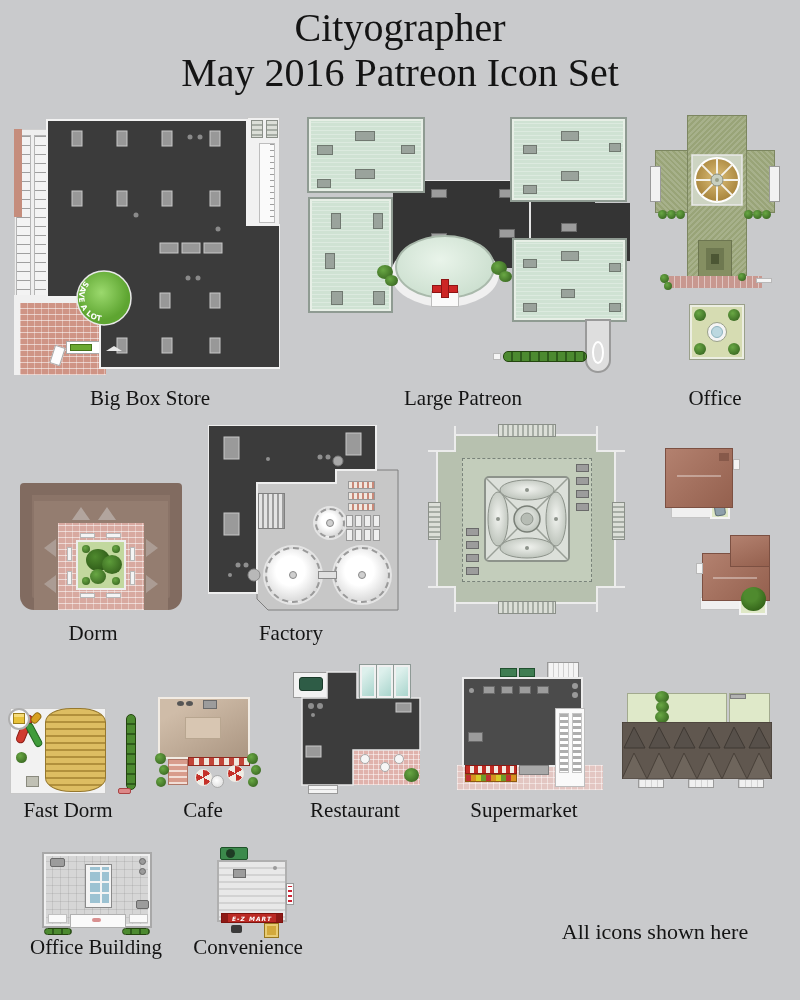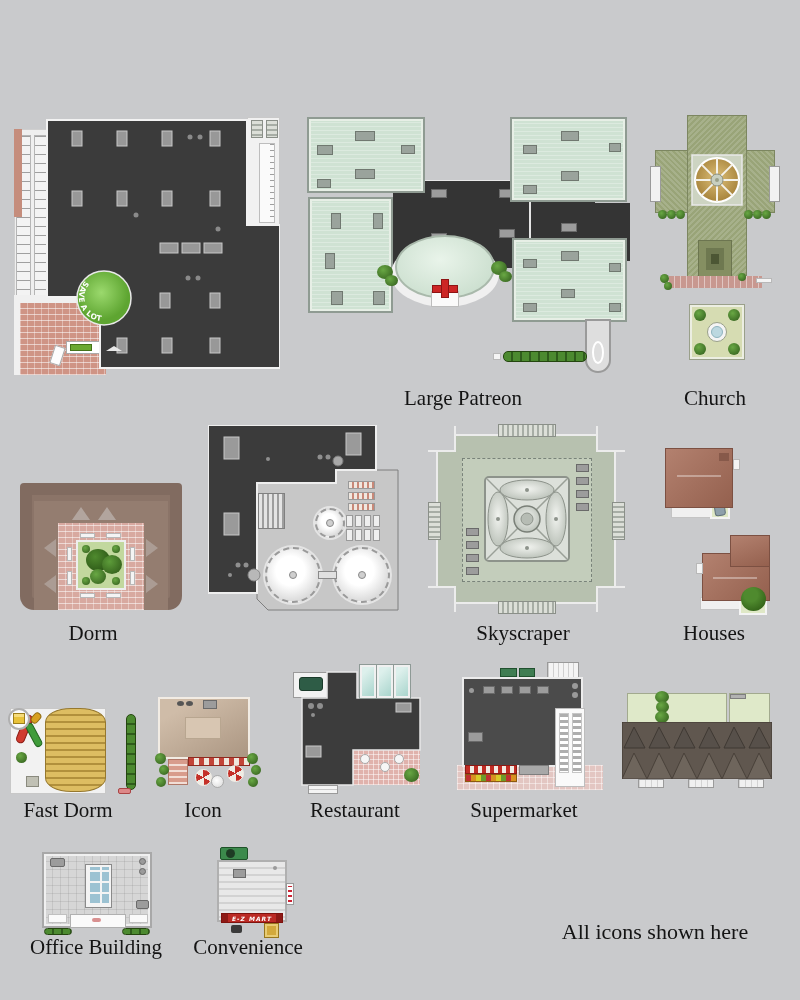--- a/index.html
+++ b/index.html
@@ -37,20 +37,22 @@
   .carts{position:absolute;width:10px;height:60px;border:1px solid #c6c6c6;background:repeating-linear-gradient(180deg,#aeaeae 0 3px,#ffffff 3px 6px)}
   .stoop{position:absolute;background:#f0f0f0;border:1px solid #9a9a9a;
          background-image:repeating-linear-gradient(90deg,rgba(0,0,0,.12) 0 1px,transparent 1px 6px)}
 </style>
 </head>
 <body>
 
 <div class="sheet">
 
   <div class="title">
+    <div>Cityographer</div>
+    <div>May 2016 Patreon Icon Set</div>
   </div>
 
   <div class="g" style="left:14px;top:113px;width:266px;height:262px">
 
     <div class="g" style="left:0;top:16px;width:40px;height:214px;background:#efefef;border:1px solid #cfcfcf"></div>
     <div class="stall" style="left:2px;top:22px;width:15px;height:198px"></div>
     <div class="stall" style="left:20px;top:22px;width:15px;height:198px"></div>
     <div class="g" style="left:0;top:16px;width:8px;height:88px;background:#c58d7c"></div>
 
     <div class="g" style="left:233px;top:4px;width:33px;height:110px;background:#f1f1f1;border:1px solid #c9c9c9"></div>
@@ -103,20 +105,21 @@
             <stop offset="100%" stop-color="#5ea531"></stop>
           </radialGradient>
         <path id="bbs-arc" d="M 11 13 A 23 23 0 0 0 47 45" fill="none"></path>
       </defs>
       <circle cx="30" cy="30" r="27" fill="url(#gGreen)" stroke="#e9e9e9" stroke-width="1.5"></circle>
       <text font-family="DejaVu Sans, sans-serif" font-size="7.5" font-weight="bold" fill="#ffffff" letter-spacing="0.5">
         <textPath href="#bbs-arc">SAVE A LOT</textPath>
       </text>
     </svg>
   </div>
+  <div class="lbl" style="left:40px;top:386px;width:220px">Big Box Store</div>
 
   <div class="g" style="left:303px;top:113px;width:327px;height:262px">
 
     <div class="g" style="left:90px;top:67px;width:202px;height:88px;background:#343434;border-top:1px solid #e8e8e8"></div>
     <div class="g" style="left:292px;top:90px;width:35px;height:58px;background:#343434"></div>
     <div class="g" style="left:226px;top:67px;width:2px;height:88px;background:#e4e4e4"></div>
     <div class="vent" style="left:128px;top:76px;width:16px;height:9px"></div>
     <div class="vent" style="left:196px;top:76px;width:16px;height:9px"></div>
     <div class="vent" style="left:128px;top:120px;width:16px;height:9px"></div>
     <div class="vent" style="left:196px;top:116px;width:16px;height:9px"></div>
@@ -209,21 +212,21 @@
     <div class="bush" style="left:88px;top:163px;width:8px;height:8px"></div>
 
     <div class="g" style="left:40px;top:195px;width:54px;height:54px;background:#d6dcb2;border:2px solid #eceee2;box-shadow:0 0 0 1px #9aa08a"></div>
     <div class="bush" style="left:44px;top:199px;width:12px;height:12px"></div>
     <div class="bush" style="left:78px;top:199px;width:12px;height:12px"></div>
     <div class="bush" style="left:44px;top:233px;width:12px;height:12px"></div>
     <div class="bush" style="left:78px;top:233px;width:12px;height:12px"></div>
     <div class="g" style="left:57px;top:212px;width:20px;height:20px;border-radius:50%;background:#f4f4f4;border:1px solid #9aa08a"></div>
     <div class="g" style="left:61px;top:216px;width:12px;height:12px;border-radius:50%;background:#bcd8e0;border:1px solid #8fb4be"></div>
   </div>
-  <div class="lbl" style="left:640px;top:386px;width:150px">Church</div>
+  <div class="lbl" style="left:640px;top:386px;width:150px">Office</div>
 
   <div class="g" style="left:20px;top:483px;width:162px;height:127px">
     <div class="g" style="left:0;top:0;width:162px;height:127px;background:#8b7468;border-radius:4px 4px 14px 14px;box-shadow:inset 0 0 0 12px rgba(0,0,0,.07)"></div>
     <div class="g" style="left:14px;top:18px;width:134px;height:109px;background:#947d70"></div>
     <div class="g" style="left:52px;top:24px;width:0;height:0;border-left:9px solid transparent;border-right:9px solid transparent;border-bottom:13px solid rgba(215,215,215,.45)"></div>
     <div class="g" style="left:78px;top:24px;width:0;height:0;border-left:9px solid transparent;border-right:9px solid transparent;border-bottom:13px solid rgba(215,215,215,.45)"></div>
     <div class="g" style="left:24px;top:56px;width:0;height:0;border-top:9px solid transparent;border-bottom:9px solid transparent;border-right:12px solid rgba(215,215,215,.35)"></div>
     <div class="g" style="left:126px;top:56px;width:0;height:0;border-top:9px solid transparent;border-bottom:9px solid transparent;border-left:12px solid rgba(215,215,215,.35)"></div>
     <div class="g" style="left:24px;top:92px;width:0;height:0;border-top:9px solid transparent;border-bottom:9px solid transparent;border-right:12px solid rgba(215,215,215,.35)"></div>
     <div class="g" style="left:126px;top:92px;width:0;height:0;border-top:9px solid transparent;border-bottom:9px solid transparent;border-left:12px solid rgba(215,215,215,.35)"></div>
@@ -285,20 +288,21 @@
       <div style="background:#efefef;border:1px solid #9a9a9a"></div>
         <div style="background:#efefef;border:1px solid #9a9a9a"></div>
         <div style="background:#efefef;border:1px solid #9a9a9a"></div>
         <div style="background:#efefef;border:1px solid #9a9a9a"></div>
       <div style="background:#efefef;border:1px solid #9a9a9a"></div>
         <div style="background:#efefef;border:1px solid #9a9a9a"></div>
         <div style="background:#efefef;border:1px solid #9a9a9a"></div>
         <div style="background:#efefef;border:1px solid #9a9a9a"></div>
     </div>
   </div>
+  <div class="lbl" style="left:211px;top:621px;width:160px">Factory</div>
 
   <div class="g" style="left:428px;top:424px;width:197px;height:190px">
     <div class="g" style="left:8px;top:10px;width:180px;height:170px;background:#b7c1af;border:2px solid #ececec"></div>
     <div class="g" style="left:0;top:2px;width:28px;height:26px;background:#c9cacc;border-right:2px solid #ececec;border-bottom:2px solid #ececec"></div>
     <div class="g" style="left:168px;top:2px;width:29px;height:26px;background:#c9cacc;border-left:2px solid #ececec;border-bottom:2px solid #ececec"></div>
     <div class="g" style="left:0;top:162px;width:28px;height:26px;background:#c9cacc;border-right:2px solid #ececec;border-top:2px solid #ececec"></div>
     <div class="g" style="left:168px;top:162px;width:29px;height:26px;background:#c9cacc;border-left:2px solid #ececec;border-top:2px solid #ececec"></div>
     <div class="rib-v g" style="left:70px;top:0;width:58px;height:13px"></div>
     <div class="rib-v g" style="left:70px;top:177px;width:58px;height:13px"></div>
     <div class="rib-h g" style="left:0;top:78px;width:13px;height:38px"></div>
@@ -327,39 +331,37 @@
       <ellipse cx="14" cy="43" rx="10" ry="27" fill="url(#gSilver)" stroke="#8d938b"></ellipse>
       <ellipse cx="72" cy="43" rx="10" ry="27" fill="url(#gSilver)" stroke="#8d938b"></ellipse>
       <circle cx="43" cy="14" r="2" fill="#8d938b"></circle>
         <circle cx="43" cy="72" r="2" fill="#8d938b"></circle>
       <circle cx="14" cy="43" r="2" fill="#8d938b"></circle>
         <circle cx="72" cy="43" r="2" fill="#8d938b"></circle>
       <circle cx="43" cy="43" r="13" fill="url(#gSilver)" stroke="#797f77" stroke-width="1.5"></circle>
       <circle cx="43" cy="43" r="6" fill="#b6bcb4" stroke="#8d938b"></circle>
     </svg>
   </div>
-  <div class="lbl" style="left:433px;top:621px;width:180px">Skyscraper</div>
 
   <div class="g" style="left:655px;top:445px;width:120px;height:175px">
     <div class="g" style="left:16px;top:60px;width:40px;height:13px;background:#f0f0f0;border:1px solid #c4c4c4"></div>
     <div class="g" style="left:55px;top:50px;width:20px;height:24px;background:#dfe8c6;border:2px solid #f4f4f4"></div>
     <div class="g" style="left:59px;top:53px;width:11px;height:18px;border-radius:3px;background:#8ea0ab;border:1px solid #5f7078;transform:rotate(-8deg)"></div>
     <div class="g" style="left:10px;top:3px;width:68px;height:60px;background:linear-gradient(135deg,#b3816f,#94604e);border:1px solid #7c5042"></div>
     <div class="g" style="left:22px;top:30px;width:44px;height:2px;background:rgba(255,255,255,.35)"></div>
     <div class="g" style="left:64px;top:8px;width:10px;height:8px;background:#87594a"></div>
     <div class="bench" style="left:78px;top:14px;width:7px;height:11px"></div>
     <div class="g" style="left:45px;top:152px;width:42px;height:13px;background:#f0f0f0;border:1px solid #c4c4c4"></div>
     <div class="g" style="left:84px;top:140px;width:28px;height:30px;background:#dfe8c6;border:2px solid #f4f4f4"></div>
     <div class="g" style="left:47px;top:108px;width:68px;height:48px;background:linear-gradient(135deg,#b3816f,#94604e);border:1px solid #7c5042"></div>
     <div class="g" style="left:75px;top:90px;width:40px;height:32px;background:linear-gradient(160deg,#b3816f,#94604e);border:1px solid #7c5042"></div>
     <div class="g" style="left:58px;top:132px;width:44px;height:2px;background:rgba(255,255,255,.35)"></div>
     <div class="bench" style="left:41px;top:118px;width:7px;height:11px"></div>
     <div class="bush" style="left:86px;top:142px;width:25px;height:24px;background:radial-gradient(circle at 40% 33%,#4f8a2e 0 30%,#27520f)"></div>
   </div>
-  <div class="lbl" style="left:639px;top:621px;width:150px">Houses</div>
 
   <div class="g" style="left:8px;top:700px;width:128px;height:98px">
     <div class="g" style="left:2px;top:8px;width:96px;height:86px;background:#f2f2f2;border:1px solid #c8c8c8"></div>
     <div class="g" style="left:37px;top:8px;width:61px;height:84px;border-radius:26px/14px;background:repeating-linear-gradient(180deg,#ddbd62 0 5px,#b1903c 5px 7px);border:1px solid #96782e"></div>
     <div class="g" style="left:12px;top:14px;width:9px;height:30px;background:#d03c30;border:1px solid #8e1e16;border-radius:6px;transform:rotate(22deg)"></div>
     <div class="g" style="left:22px;top:22px;width:8px;height:26px;background:#3f9c3a;border:1px solid #226620;border-radius:6px;transform:rotate(-28deg)"></div>
     <div class="g" style="left:24px;top:12px;width:8px;height:12px;background:#d8a020;border:1px solid #8e6a10;border-radius:4px;transform:rotate(40deg)"></div>
     <div class="g" style="left:0;top:8px;width:22px;height:22px;border-radius:50%;background:#fafafa;border:2px solid #b0b0b0"></div>
     <div class="g" style="left:5px;top:13px;width:12px;height:11px;background:#e8c23a;border:1px solid #9c7e1c;box-shadow:inset 0 3px 0 #f6dc7a"></div>
     <div class="bush" style="left:8px;top:52px;width:11px;height:11px"></div>
@@ -380,21 +382,21 @@
     <div class="bush" style="left:0px;top:60px;width:11px;height:11px"></div>
     <div class="bush" style="left:4px;top:72px;width:10px;height:10px"></div>
     <div class="bush" style="left:1px;top:84px;width:10px;height:10px"></div>
     <div class="bush" style="left:92px;top:60px;width:11px;height:11px"></div>
     <div class="bush" style="left:96px;top:72px;width:10px;height:10px"></div>
     <div class="bush" style="left:93px;top:84px;width:10px;height:10px"></div>
     <div class="umb" style="left:40px;top:76px;width:17px;height:17px"></div>
     <div class="umb" style="left:72px;top:72px;width:17px;height:17px"></div>
     <div class="g" style="left:56px;top:82px;width:13px;height:13px;border-radius:50%;background:radial-gradient(circle at 42% 40%,#ffffff,#d8d8d8);border:1px solid #aaa"></div>
   </div>
-  <div class="lbl" style="left:148px;top:798px;width:110px">Icon</div>
+  <div class="lbl" style="left:148px;top:798px;width:110px">Cafe</div>
 
   <div class="g" style="left:290px;top:662px;width:135px;height:133px">
     <div class="pinkpatio g" style="left:63px;top:88px;width:67px;height:35px"></div>
     <div class="g" style="left:3px;top:10px;width:36px;height:26px;background:#f2f2f2;border:1px solid #9a9a9a"></div>
     <div class="g" style="left:9px;top:15px;width:24px;height:14px;background:#2e5c46;border:1px solid #1a3a2a;border-radius:3px"></div>
     <svg class="g" style="left:0;top:0" width="135" height="133" viewBox="0 0 135 133">
       <polygon points="37,10 67,10 67,36 130,36 130,88 63,88 63,123 12,123 12,36 37,36" fill="#3c3c3c" stroke="#e8e8e8" stroke-width="1.5"></polygon>
       <g fill="#8e8e8e">
           <circle cx="21" cy="44" r="3"></circle>
           <circle cx="30" cy="44" r="3"></circle>

